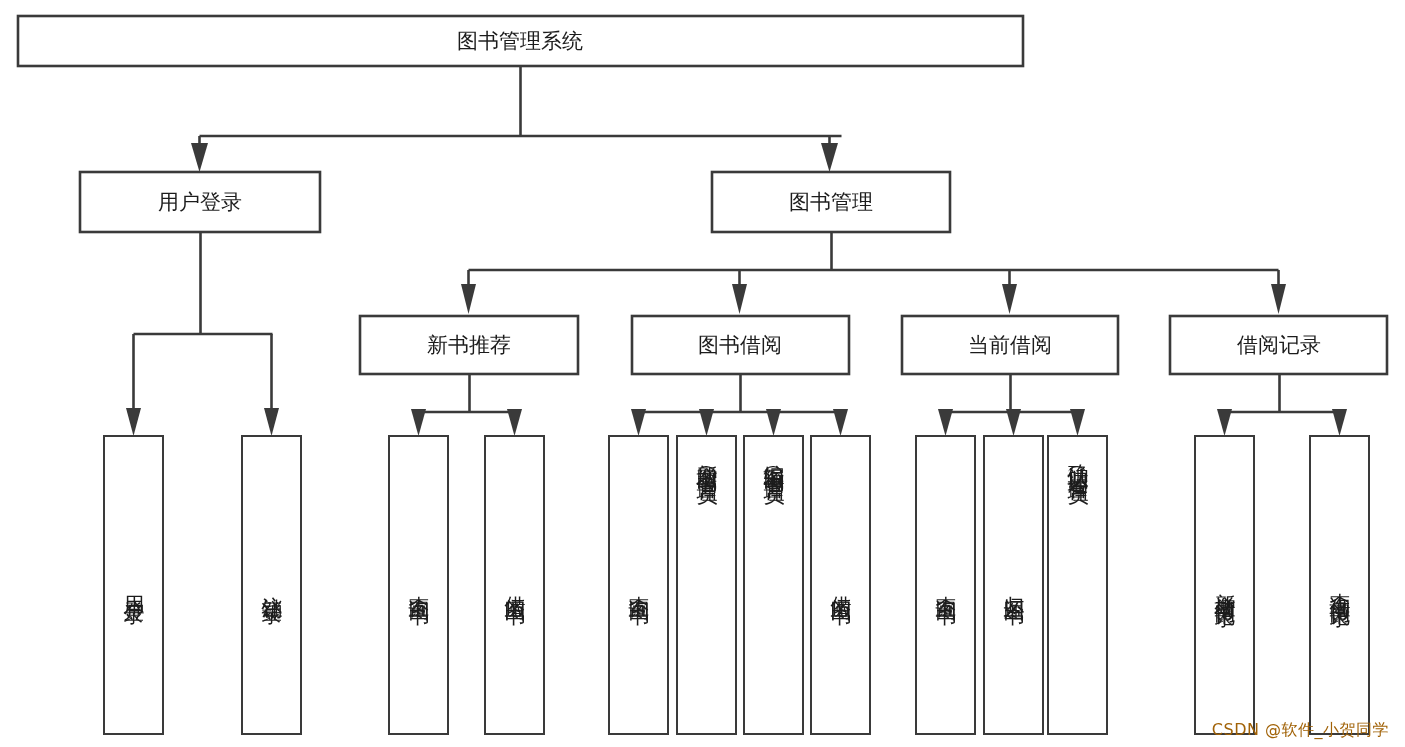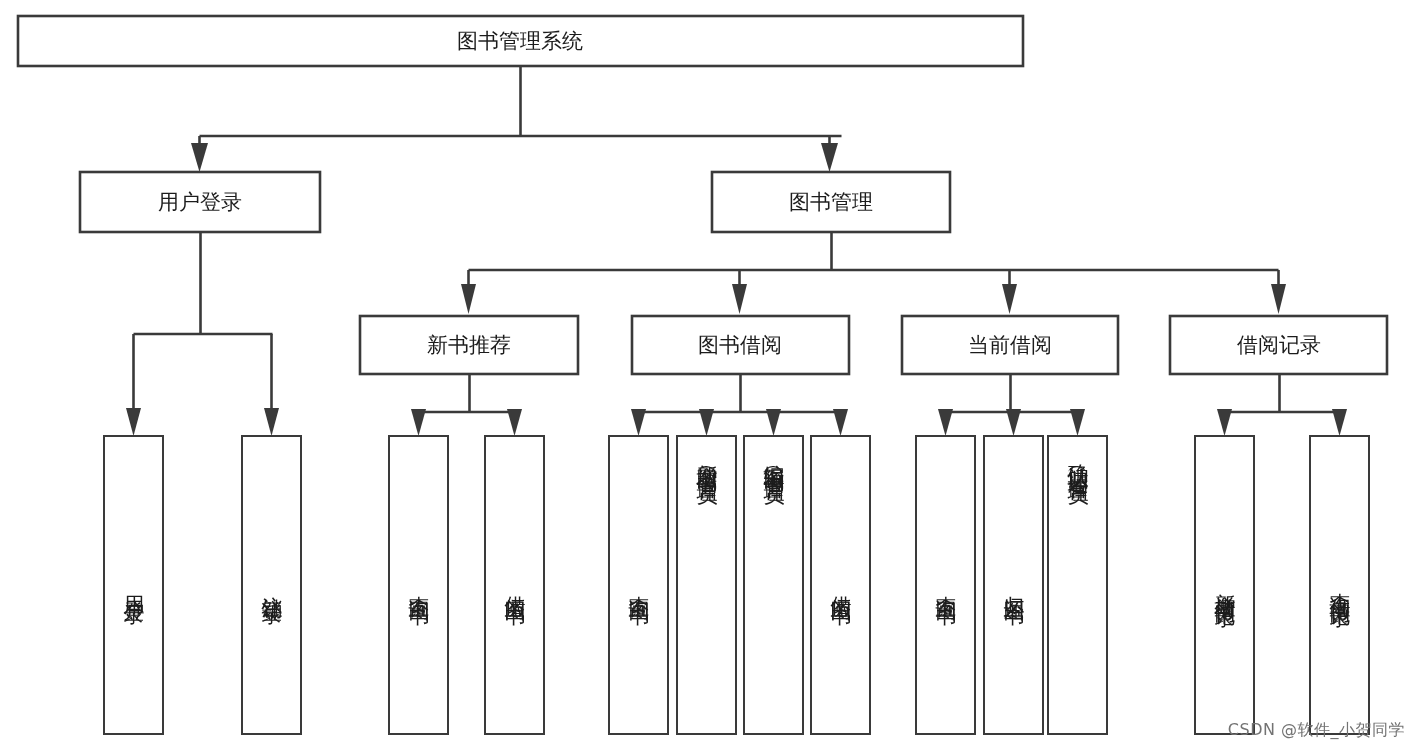--- a/index.html
+++ b/index.html
@@ -45,25 +45,25 @@
   }
   .node-label-h {
     font-family: "DejaVu Sans", "Liberation Sans", sans-serif;
     font-size: 21px;
     fill: #1c1c1c;
     text-anchor: middle;
     dominant-baseline: middle;
   }
   .watermark-text {
     position: absolute;
-    right: 0;
+    right: 16px;
     bottom: 6px;
     font-family: "DejaVu Sans", "Liberation Sans", sans-serif;
     font-size: 16px;
-    color: #737373;
+    color: #a16207;
     white-space: nowrap;
     letter-spacing: 0.5px;
   }
   .vnode {
     position: absolute;
     box-sizing: border-box;
     background: #ffffff;
     border: 2.6px solid #3a3a3a;
     display: flex;
     align-items: flex-start;

